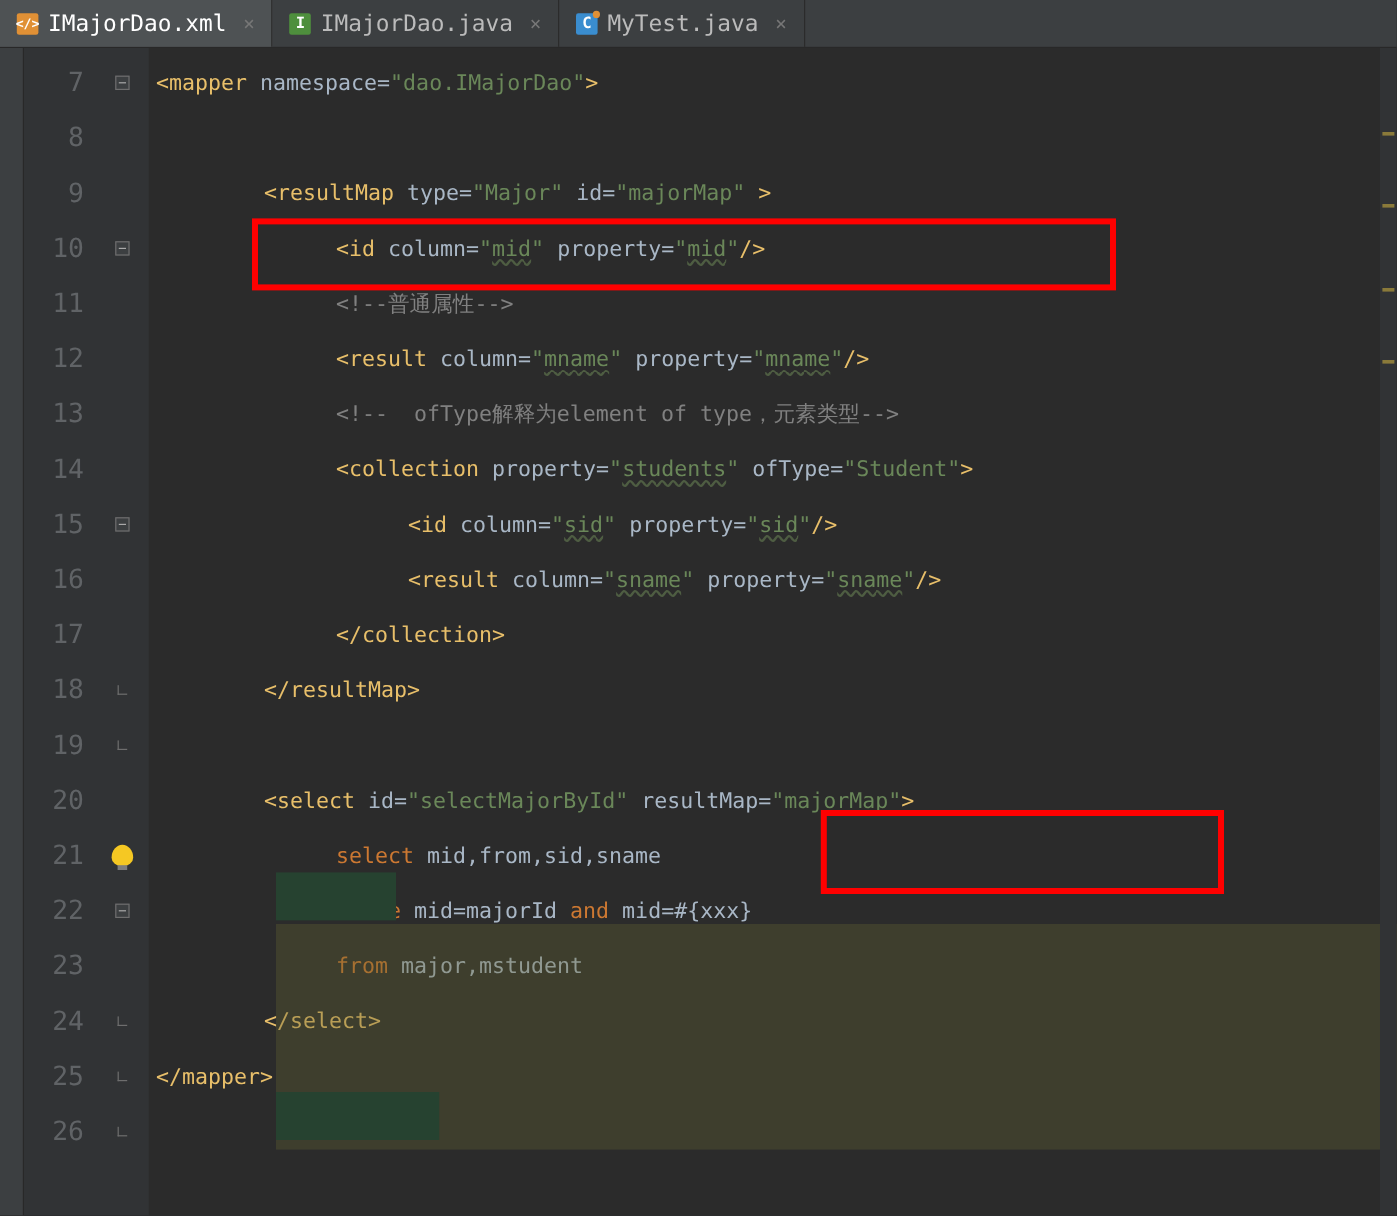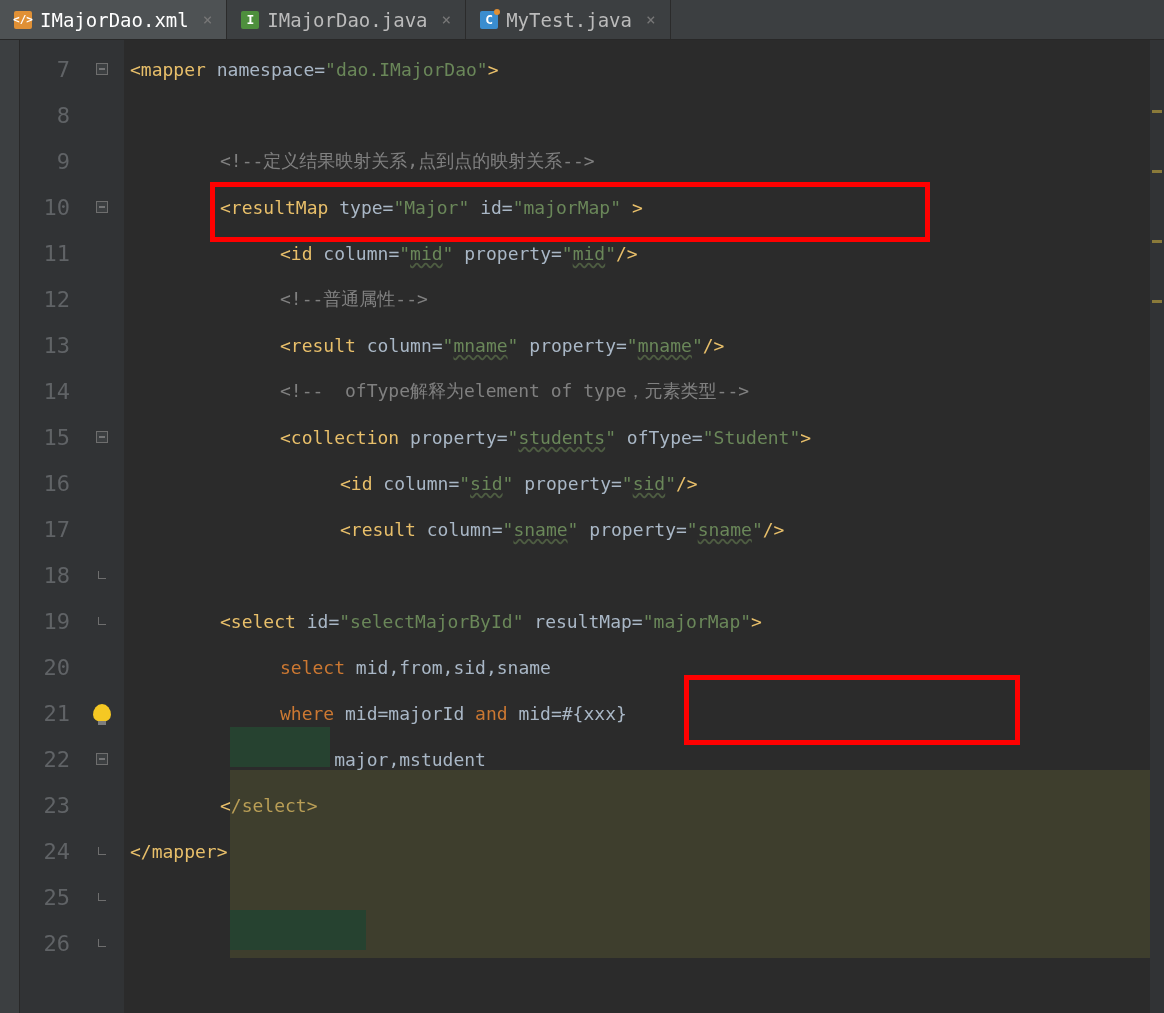--- a/index.html
+++ b/index.html
@@ -133,29 +133,30 @@
         </div>
       </div>
     <div class="code" id="codearea">
       <div class="sel-select"></div>
       <div class="sel-open"></div>
       <div class="sel-close"></div>
       <div class="hl-line10"></div>
       <div class="hl-line21"></div>
     <div class="line pad1"><span class="t-tag">&lt;mapper </span><span class="t-attr">namespace</span><span class="t-eq">=</span><span class="t-str">"dao.IMajorDao"</span><span class="t-tag">&gt;</span></div>
         <div class="line pad1"></div>
-        <div class="line pad2"><span class="t-comment">&lt;!--定义结果映射关系,点到点的映射关系--&gt;</span></div>
         <div class="line pad2"><span class="t-tag">&lt;resultMap </span><span class="t-attr">type</span><span class="t-eq">=</span><span class="t-str">"Major"</span><span></span><span> </span><span class="t-attr">id</span><span class="t-eq">=</span><span class="t-str">"majorMap"</span><span> </span><span class="t-tag">&gt;</span></div>
         <div class="line pad3"><span class="t-tag">&lt;id </span><span class="t-attr">column</span><span class="t-eq">=</span><span class="t-str">"</span><span class="t-str t-underline">mid</span><span class="t-str">"</span><span> </span><span class="t-attr">property</span><span class="t-eq">=</span><span class="t-str">"</span><span class="t-str t-underline">mid</span><span class="t-str">"</span><span class="t-tag">/&gt;</span></div>
         <div class="line pad3"><span class="t-comment">&lt;!--普通属性--&gt;</span></div>
         <div class="line pad3"><span class="t-tag">&lt;result </span><span class="t-attr">column</span><span class="t-eq">=</span><span class="t-str">"</span><span class="t-str t-underline">mname</span><span class="t-str">"</span><span> </span><span class="t-attr">property</span><span class="t-eq">=</span><span class="t-str">"</span><span class="t-str t-underline">mname</span><span class="t-str">"</span><span class="t-tag">/&gt;</span></div>
         <div class="line pad3"><span class="t-comment">&lt;!--  ofType解释为element of type，元素类型--&gt;</span></div>
         <div class="line pad3"><span class="t-tag">&lt;collection </span><span class="t-attr">property</span><span class="t-eq">=</span><span class="t-str">"</span><span class="t-str t-underline">students</span><span class="t-str">"</span><span> </span><span class="t-attr">ofType</span><span class="t-eq">=</span><span class="t-str">"Student"</span><span class="t-tag">&gt;</span></div>
         <div class="line pad4"><span class="t-tag">&lt;id </span><span class="t-attr">column</span><span class="t-eq">=</span><span class="t-str">"</span><span class="t-str t-underline">sid</span><span class="t-str">"</span><span> </span><span class="t-attr">property</span><span class="t-eq">=</span><span class="t-str">"</span><span class="t-str t-underline">sid</span><span class="t-str">"</span><span class="t-tag">/&gt;</span></div>
         <div class="line pad4"><span class="t-tag">&lt;result </span><span class="t-attr">column</span><span class="t-eq">=</span><span class="t-str">"</span><span class="t-str t-underline">sname</span><span class="t-str">"</span><span> </span><span class="t-attr">property</span><span class="t-eq">=</span><span class="t-str">"</span><span class="t-str t-underline">sname</span><span class="t-str">"</span><span class="t-tag">/&gt;</span></div>
+        <div class="line pad3"><span class="t-tag">&lt;/collection&gt;</span></div>
+        <div class="line pad2"><span class="t-tag">&lt;/resultMap&gt;</span></div>
         <div class="line pad2"></div>
         <div class="line pad2"><span class="t-tag">&lt;select </span><span class="t-attr">id</span><span class="t-eq">=</span><span class="t-str">"selectMajorById"</span><span> </span><span class="t-attr">resultMap</span><span class="t-eq">=</span><span class="t-str">"majorMap"</span><span class="t-tag">&gt;</span></div>
         <div class="line pad3"><span class="t-kw">select</span><span> mid,from,sid,sname</span></div>
         <div class="line pad3"><span class="t-kw">where</span><span> mid=majorId </span><span class="t-kw">and</span><span> mid=#{xxx}</span></div>
         <div class="line pad3"><span class="t-kw">from</span><span> major,mstudent</span></div>
         <div class="line pad2"><span class="t-tag">&lt;/select&gt;</span></div>
         <div class="line pad1"><span class="t-tag">&lt;/mapper&gt;</span></div>
       </div>
     <div class="errbar">
       <div class="stripe" style="top:70px"></div>

